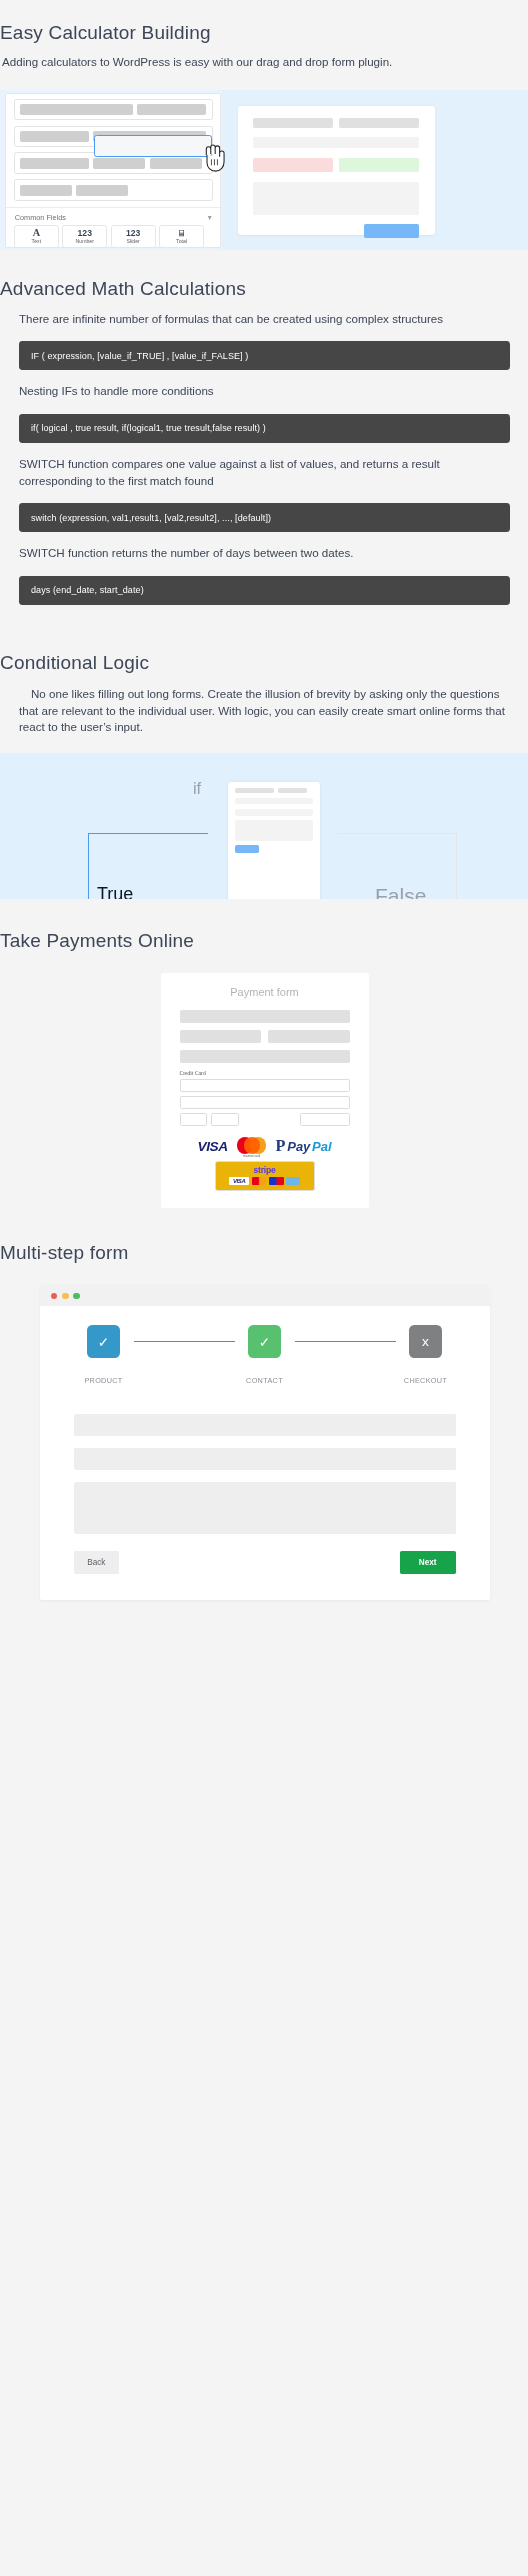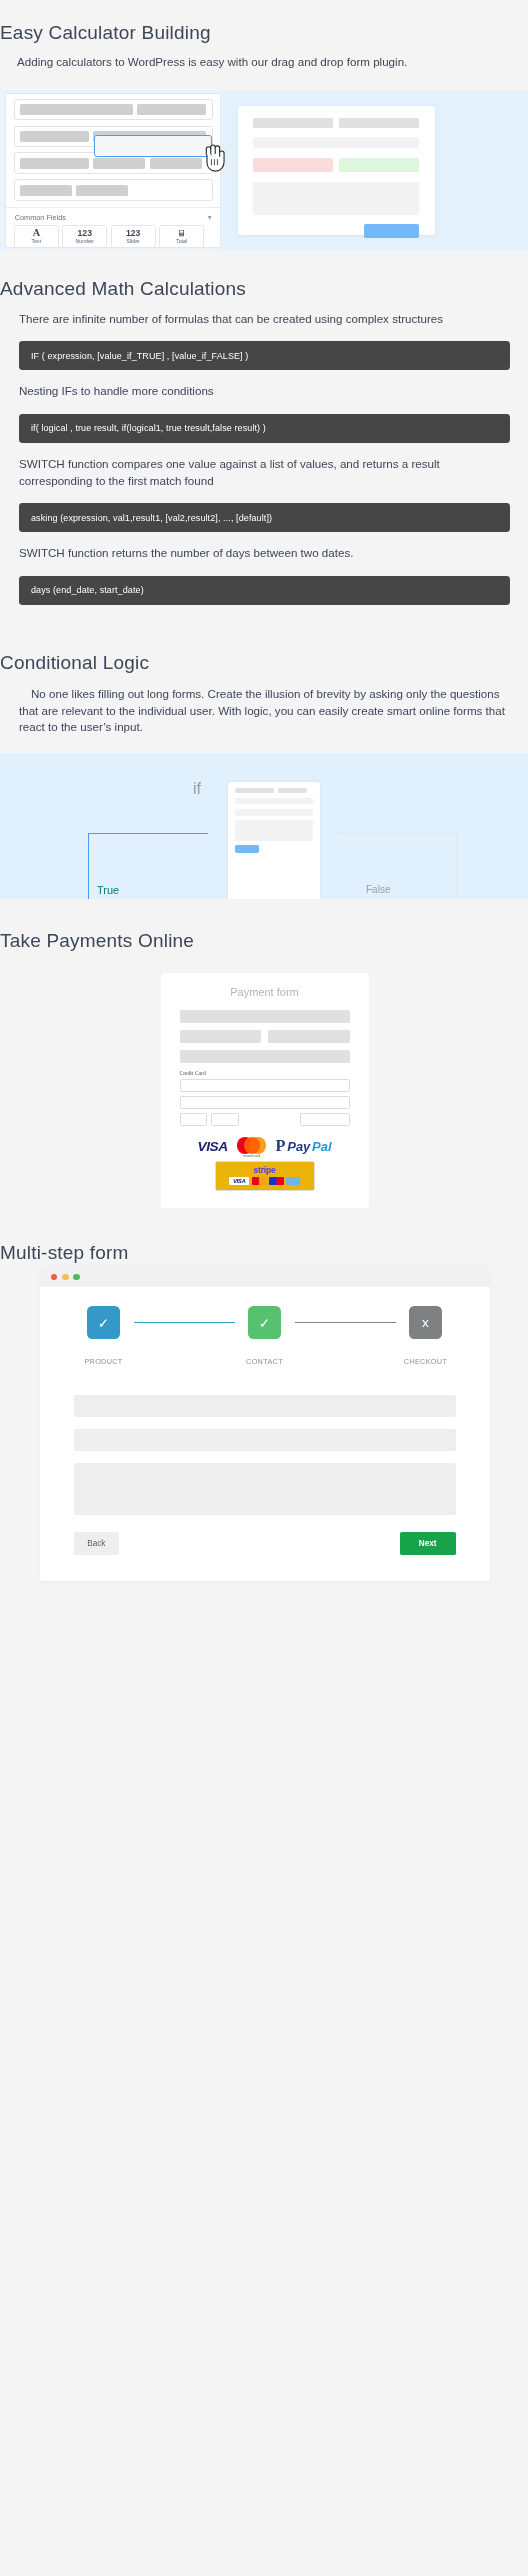--- a/index.html
+++ b/index.html
@@ -25,21 +25,21 @@
     font-size: 11.6px;
     line-height: 1.45;
     color: #3d4657;
     padding: 0 19px;
     text-align: left;
   }
 
   
   #s1 { padding-top: 22px; }
   #s1 .sec-title { margin-bottom: 10.3px; }
-  #s1 .sec-sub { padding: 0 17px; }
+  #s1 .sec-sub { padding: 0 2px; }
 
   .builder {
     position: relative;
     margin-top: 19px;
     height: 160px;
     background: #fff;
     display: flex;
   }
   .builder-left {
     width: 222px;
@@ -189,25 +189,25 @@
     border-top: 1.7px solid #4a9bf5;
   }
   .branch-false {
     position: absolute; left: 337px; top: 80px;
     width: 120px; height: 103px;
     border-right: 1.7px solid #e6e6e6;
     border-top: 1.7px solid #e6e6e6;
   }
   .lbl-true {
     position: absolute; left: 97px; top: 131px;
-    font-size: 11px; color: #0f766e;
+    font-size: 18px; color: #0f172a;
   }
   .lbl-false {
-    position: absolute; left: 366px; top: 131px;
-    font-size: 10px; color: #9aa0a8;
+    position: absolute; left: 375px; top: 131px;
+    font-size: 21px; color: #9aa0a8;
   }
 
   
   #s4 { padding-top: 31px; }
   #s4 .sec-title { margin-bottom: 20.6px; }
   .pay-card {
     width: 208px;
     margin: 0 auto;
     background: #fff;
     border-radius: 2.6px;
@@ -252,21 +252,21 @@
   .stripe-word { font-size: 8.6px; font-weight: 700; color: #5433ff; letter-spacing: -0.2px; margin-bottom: 1.7px;}
   .mini-row { display: flex; gap: 2.6px; justify-content: center; align-items: center; }
   .mini { height: 8.6px; border-radius: 0.9px; }
   .mini.visa { width: 20px; background: #fff; color: #1a1f71; font-size: 6px; font-style: italic; font-weight: 700; display: flex; align-items: center; justify-content: center; }
   .mini.mc1 { width: 14.6px; background: linear-gradient(90deg,#eb001b 0 45%, #f79e1b 55% 100%); }
   .mini.mc2 { width: 14.6px; background: linear-gradient(90deg,#1434cb 0 45%, #eb001b 55% 100%); }
   .mini.amex { width: 13.7px; background: #6bb7e8; }
 
   
   #s5 { padding-top: 34px; padding-bottom: 26px; }
-  #s5 .sec-title { margin-bottom: 3px; }
+  #s5 .sec-title { margin-bottom: 22px; }
   .browser {
     width: 450px; margin: 0 auto;
     background: #fff;
     border-radius: 2.6px;
     box-shadow: 0 0.9px 2.6px rgba(0,0,0,.05);
     overflow: hidden;
   }
   .browser-bar {
     height: 20.6px; background: #f1f1f1;
     display: flex; align-items: center; gap: 4.3px; padding-left: 11px;
@@ -404,21 +404,21 @@
   <div class="section" id="s2">
     <div class="sec-title">Advanced Math Calculations</div>
     <div class="sec-sub">There are infinite number of formulas that can be created using complex structures</div>
 
     <div class="code-box">IF ( expression, [value_if_TRUE] , [value_if_FALSE] )</div>
 
     <div class="desc">Nesting IFs to handle more conditions</div>
     <div class="code-box">if( logical , true result, if(logical1, true tresult,false result) )</div>
 
     <div class="desc">SWITCH function compares one value against a list of values, and returns a result corresponding to the first match found</div>
-    <div class="code-box">asking (expression, val1,result1, [val2,result2], ..., [default])</div>
+    <div class="code-box">switch (expression, val1,result1, [val2,result2], ..., [default])</div>
 
     <div class="desc">SWITCH function returns the number of days  between two dates.</div>
     <div class="code-box">days (end_date, start_date)</div>
   </div>
 
   <div class="section" id="s3">
     <div class="sec-title">Conditional Logic</div>
     <div class="sec-sub">No one likes filling out long forms. Create the illusion of brevity by asking only the questions that are relevant to the individual user. With logic, you can easily create smart online forms that react to the user’s input.</div>
 
     <div class="logic-stage">

